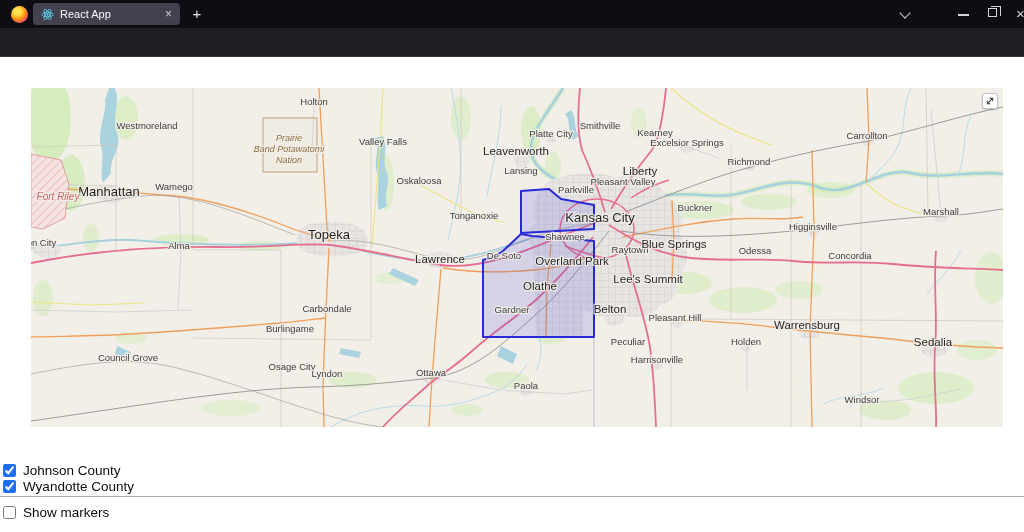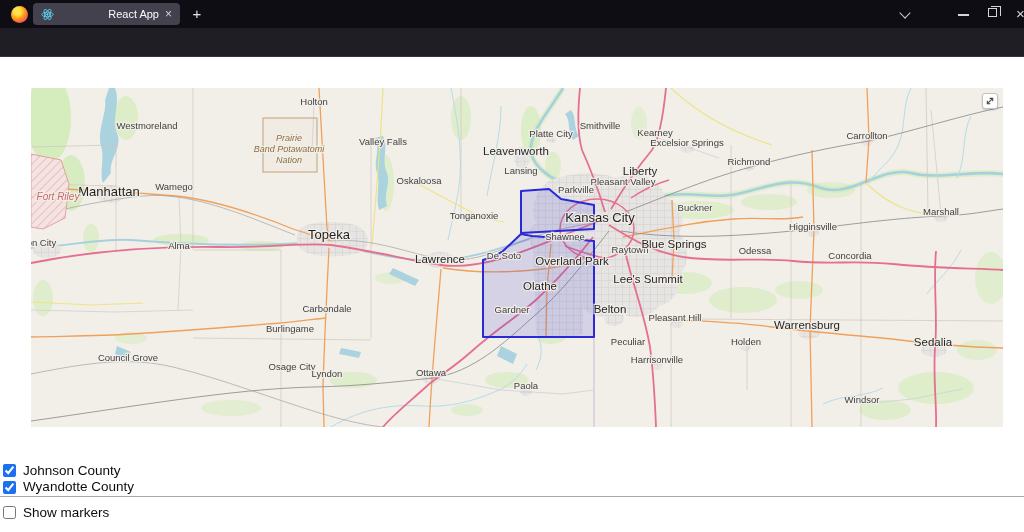--- a/index.html
+++ b/index.html
@@ -5,21 +5,21 @@
   * { margin:0; padding:0; box-sizing:border-box; }
   html,body { width:1024px; height:532px; overflow:hidden; background:#fff;
               font-family:"Liberation Sans", sans-serif; }
 
   
   .tabbar { position:absolute; left:0; top:0; width:1024px; height:28px; background:#0e0d13; }
   .fox { position:absolute; left:11px; top:6px; width:17px; height:17px; border-radius:50%;
          background:radial-gradient(circle at 38% 32%, #ffe14d 0 22%, #ff9a0e 48%, #f3466b 78%, #b5007f 100%); }
   .tab { position:absolute; left:33px; top:3px; width:147px; height:22px; background:#42414d;
          border-radius:4px; display:flex; align-items:center; padding:0 8px; gap:6px; }
-  .tab-title { color:#fbfbfe; font-size:11px; white-space:nowrap; overflow:hidden; flex:1;text-align:right; }
+  .tab-title { color:#fbfbfe; font-size:11px; white-space:nowrap; overflow:hidden; flex:1; }
   .tab-close { color:#cfcfd8; font-size:12px; line-height:12px; cursor:default; }
   .newtab { position:absolute; left:186px; top:3px; width:22px; height:22px; color:#e6e6ec;
             font-size:15px; text-align:center; line-height:21px; border-radius:4px; }
   .chev { position:absolute; left:901px; top:9px; width:9px; height:9px; }
   .chev::before { content:""; position:absolute; left:0; top:0; width:7px; height:7px;
                   border-right:1.5px solid #c9c9d2; border-bottom:1.5px solid #c9c9d2;
                   transform:rotate(45deg); }
   .win-min { position:absolute; left:958px; top:14px; width:11px; height:1.5px; background:#d5d5dc; }
   .win-rest { position:absolute; left:988px; top:8px; width:9px; height:9px; border:1.2px solid #d5d5dc; }
   .win-rest::before { content:""; position:absolute; left:1.5px; top:-3.5px; width:9px; height:9px;
@@ -368,21 +368,21 @@
           <path d="M2.8,5.6 L2.8,9.2 L6.4,9.2"></path>
         </g>
       </svg>
     </div>
   </div>
 
   <label class="ctl-row" style="top:405px;">
     <input type="checkbox" checked="" style="">
     <span>Johnson County</span>
   </label>
-  <label class="ctl-row" style="top:421px;align-items:flex-end;">
+  <label class="ctl-row" style="top:421px;">
     <input type="checkbox" checked="" style="">
     <span>Wyandotte County</span>
   </label>
 
   <hr class="sep">
 
   <label class="ctl-row" style="top:447px;">
     <input type="checkbox" style="">
     <span>Show markers</span>
   </label>

